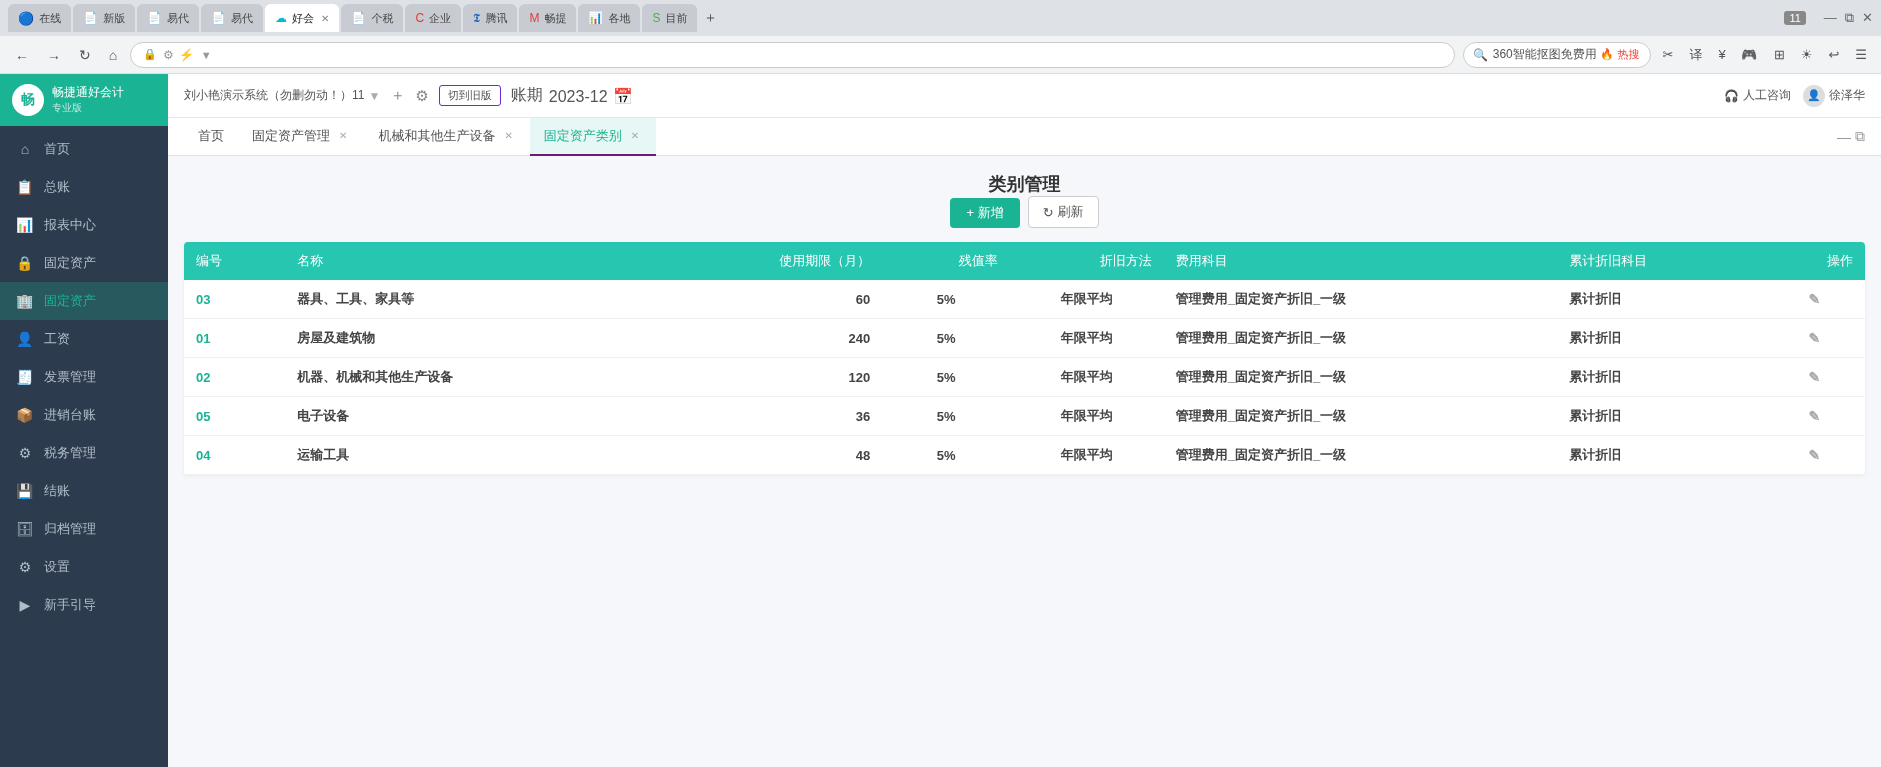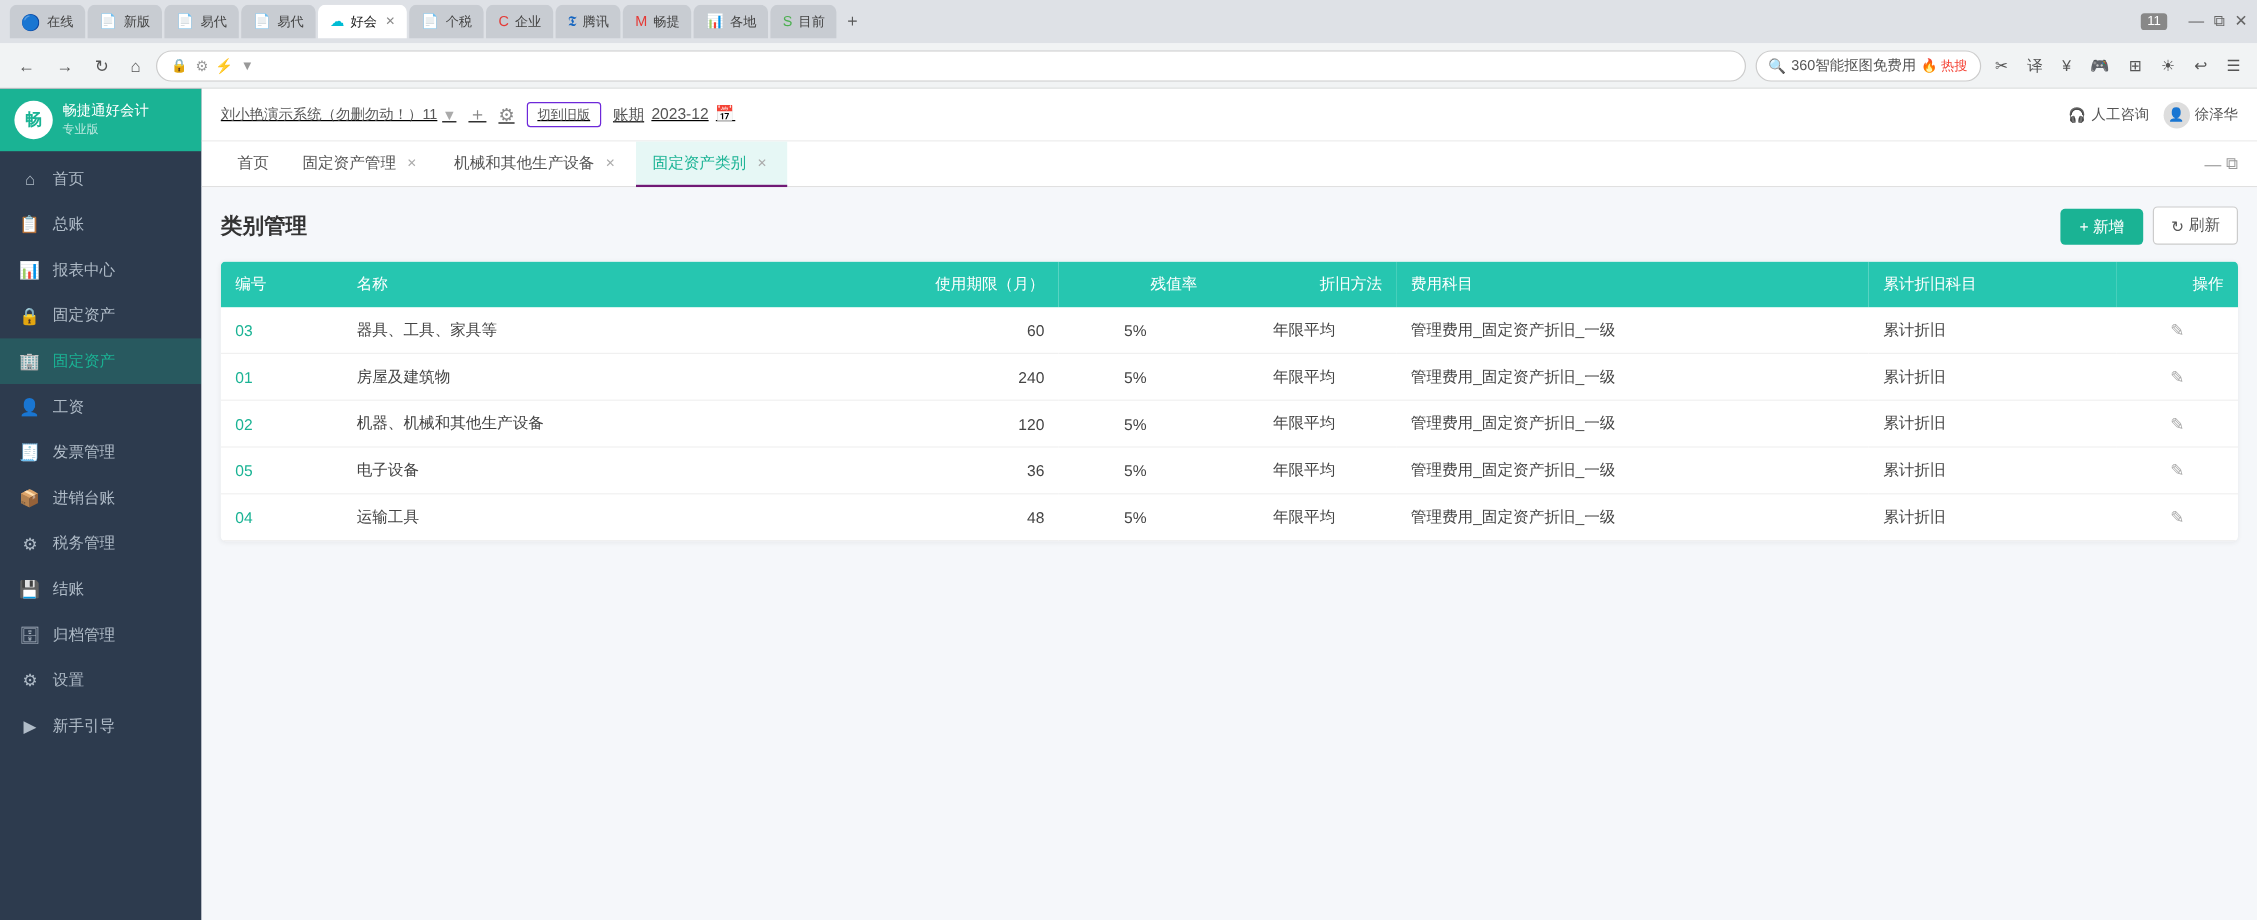--- a/index.html
+++ b/index.html
@@ -167,24 +167,23 @@
       padding: 0 16px;
       height: 44px;
       display: flex;
       align-items: center;
       justify-content: space-between;
     }
     .top-left {
       display: flex;
       align-items: center;
       gap: 10px;
-      text-decoration: underline;
     }
     .user-info { font-size: 12px; color: #555; display: flex; align-items: center; gap: 4px; }
-    .period-info { font-size: 13px; color: #555; display: flex; align-items: flex-start; gap: 6px; }
+    .period-info { font-size: 16px; color: #555; display: flex; align-items: flex-end; gap: 6px; }
     .switch-btn {
       border: 1px solid #6d28d9;
       border-radius: 3px;
       padding: 2px 8px;
       font-size: 11px;
       color: #555;
       cursor: pointer;
       background: #fff;
     }
     .top-right {
@@ -243,20 +242,21 @@
       overflow-y: auto;
       background: #f5f7fa;
     }
 
     
     .page-header {
       display: flex;
       align-items: center;
       justify-content: space-between;
       margin-bottom: 14px;
+      flex-direction: column;
     }
     .page-title { font-size: 18px; font-weight: bold; color: #333; }
     .page-actions { display: flex; gap: 8px; align-items: flex-end; }
     .btn-primary {
       background: #1ab394;
       color: #fff;
       border: none;
       border-radius: 4px;
       padding: 6px 16px;
       font-size: 13px;
@@ -294,20 +294,21 @@
     .data-table thead th {
       padding: 10px 12px;
       text-align: left;
       font-size: 13px;
       font-weight: 500;
       white-space: nowrap;
     }
     .data-table thead th.center { text-align: right; margin-top: 16px; }
     .data-table tbody tr {
       border-bottom: 1px solid #f0f0f0;
+      font-weight: bold;
     }
     .data-table tbody td {
       padding: 10px 12px;
       font-size: 13px;
       color: #444;
       white-space: nowrap;
     }
     .data-table tbody td.center { text-align: center; }
     .data-table tbody td.right { text-align: right; }
     .code-link { color: #1ab394; cursor: pointer; }

